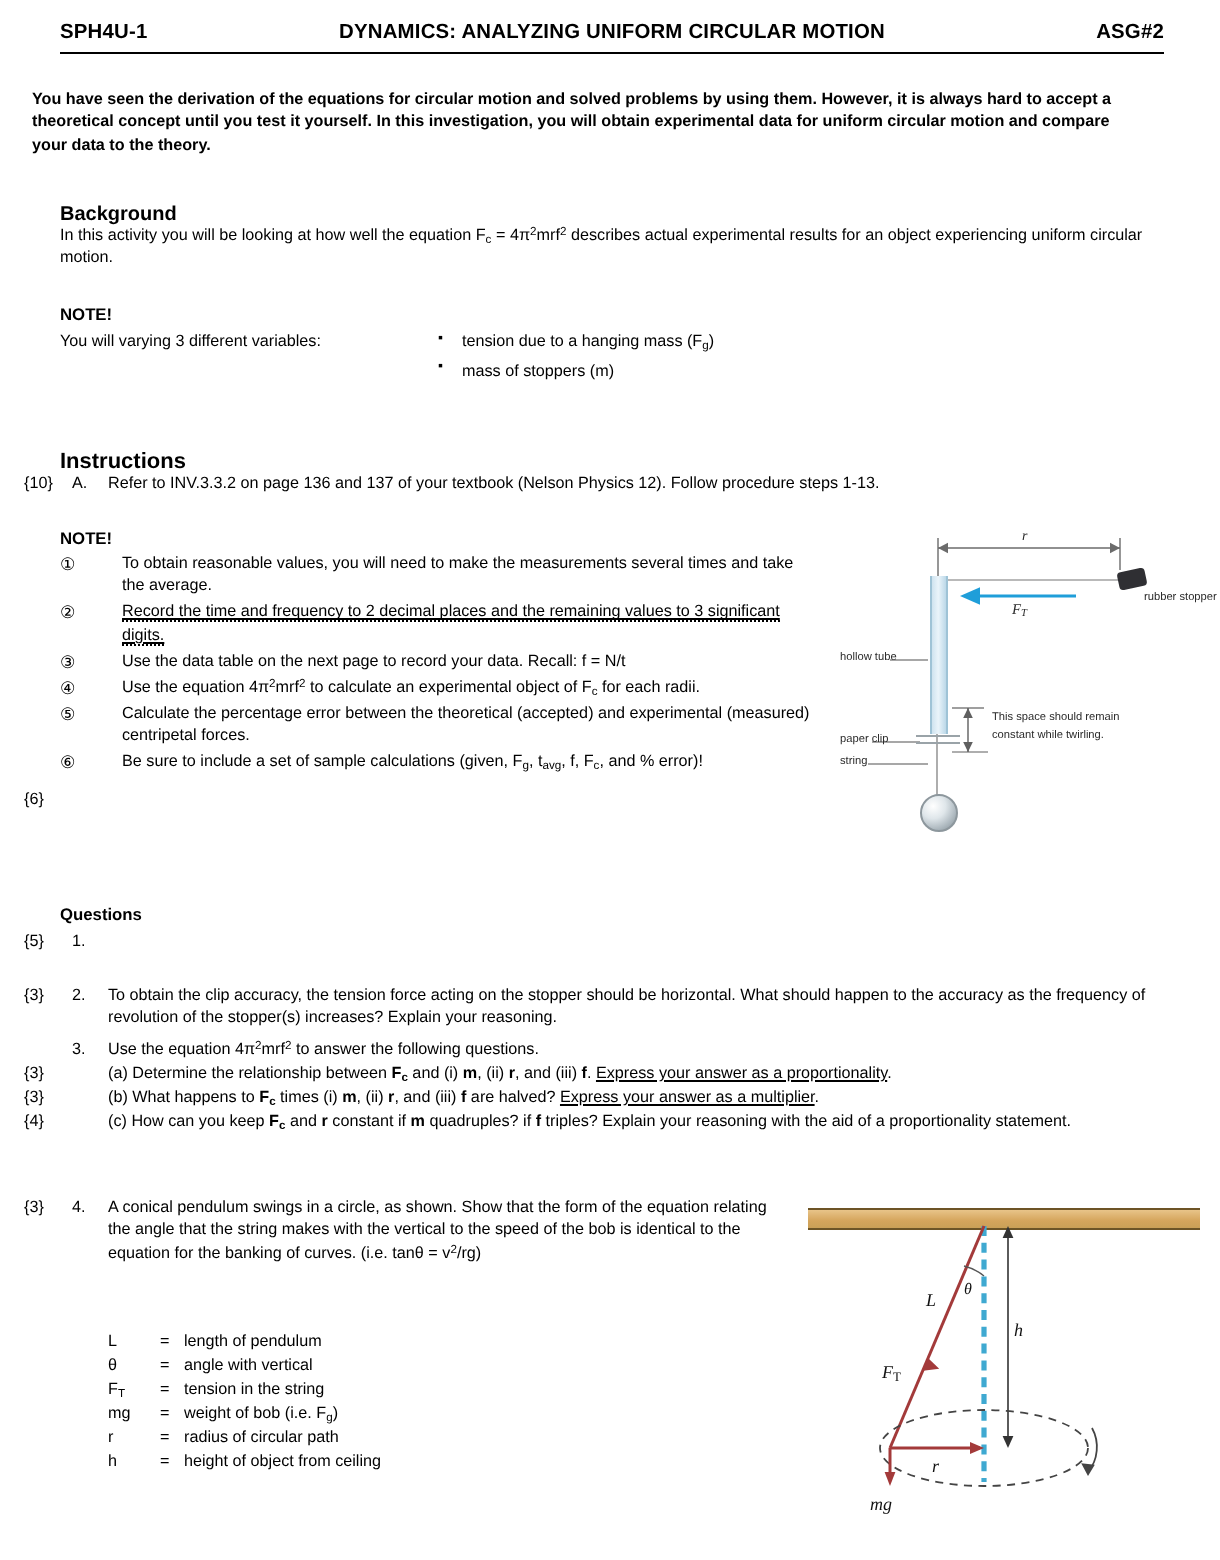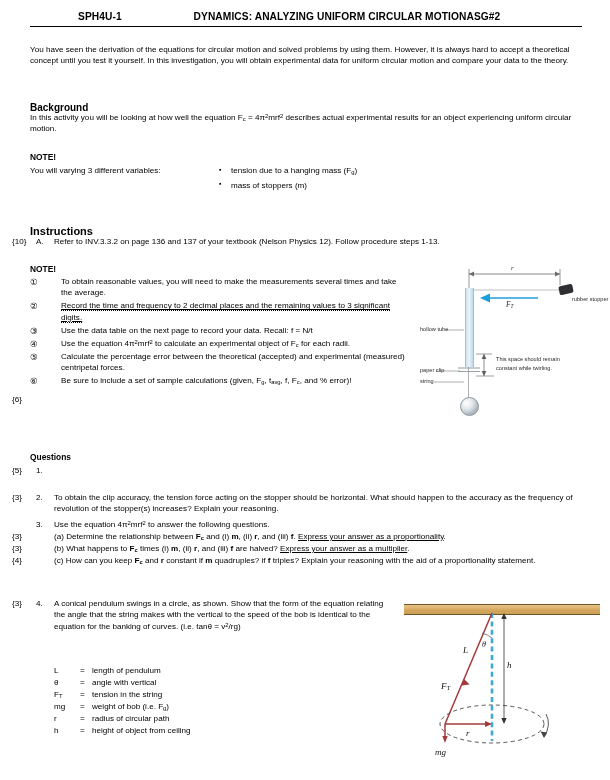--- a/index.html
+++ b/index.html
@@ -7,23 +7,23 @@
     width:610px;height:780px;position:relative;overflow:hidden;
     font-family:"Liberation Sans","DejaVu Sans",sans-serif;
     color:#000;font-size:8.1px;line-height:1.42;
     -webkit-font-smoothing:antialiased;
   }
   .page{position:absolute;left:0;top:0;width:610px;height:780px;}
 
   
   .hdr{position:absolute;left:30px;top:10px;width:552px;}
   .hdr-row{display:flex;align-items:baseline;font-weight:bold;font-size:10.2px;letter-spacing:.1px;}
-  .hdr-code{width:120px;margin-left:48px;}
+  .hdr-code{width:120px;}
   .hdr-title{flex:1;text-align:center;white-space:nowrap;}
-  .hdr-asg{width:120px;}
+  .hdr-asg{width:120px;text-align:right;}
   .hdr-rule{border-bottom:1.1px solid #000;margin-top:2px;}
 
   
   .blk{position:absolute;}
   .b{font-weight:bold;}
   .u{text-decoration:underline;}
   .sq{border-bottom:1px dotted #000;}
   sub{font-size:.72em;vertical-align:-0.22em;line-height:0;}
   sup{font-size:.72em;vertical-align:0.42em;line-height:0;}
   .i{font-style:italic;}
@@ -75,21 +75,21 @@
 
   <div class="hdr">
     <div class="hdr-row">
       <div class="hdr-code">SPH4U-1</div>
       <div class="hdr-title">DYNAMICS: ANALYZING UNIFORM CIRCULAR MOTION</div>
       <div class="hdr-asg">ASG#2</div>
     </div>
     <div class="hdr-rule"></div>
   </div>
 
-  <div class="blk para" style="left:30px;top:44px;">You have seen the derivation of the equations for circular motion and solved problems by using them.  However, it is always hard to accept a theoretical concept until you test it yourself.  In this investigation, you will obtain experimental data for uniform circular motion and compare your data to the theory.</div>
+  <div class="blk para" style="left:16px;top:44px;font-weight:bold;">You have seen the derivation of the equations for circular motion and solved problems by using them.  However, it is always hard to accept a theoretical concept until you test it yourself.  In this investigation, you will obtain experimental data for uniform circular motion and compare your data to the theory.</div>
 
   <div class="blk b" style="left:30px;top:101px;font-size:10px;">Background</div>
   <div class="blk para" style="left:30px;top:112px;">
     <span>In this activity you will be looking at how well the equation F</span><sub>c</sub><span> = 4π</span><sup>2</sup><span>mrf</span><sup>2</sup><span> describes actual experimental results for an object experiencing uniform circular motion.</span>
   </div>
 
   <div class="blk b" style="left:30px;top:152px;font-size:8.4px;">NOTE!</div>
   <div class="blk" style="left:30px;top:165px;">You will varying 3 different variables:</div>
   <ul class="bul blk" style="left:218px;top:165px;width:300px;">
     <li><span>tension due to a hanging mass (F</span><sub>g</sub><span>)</span></li>

